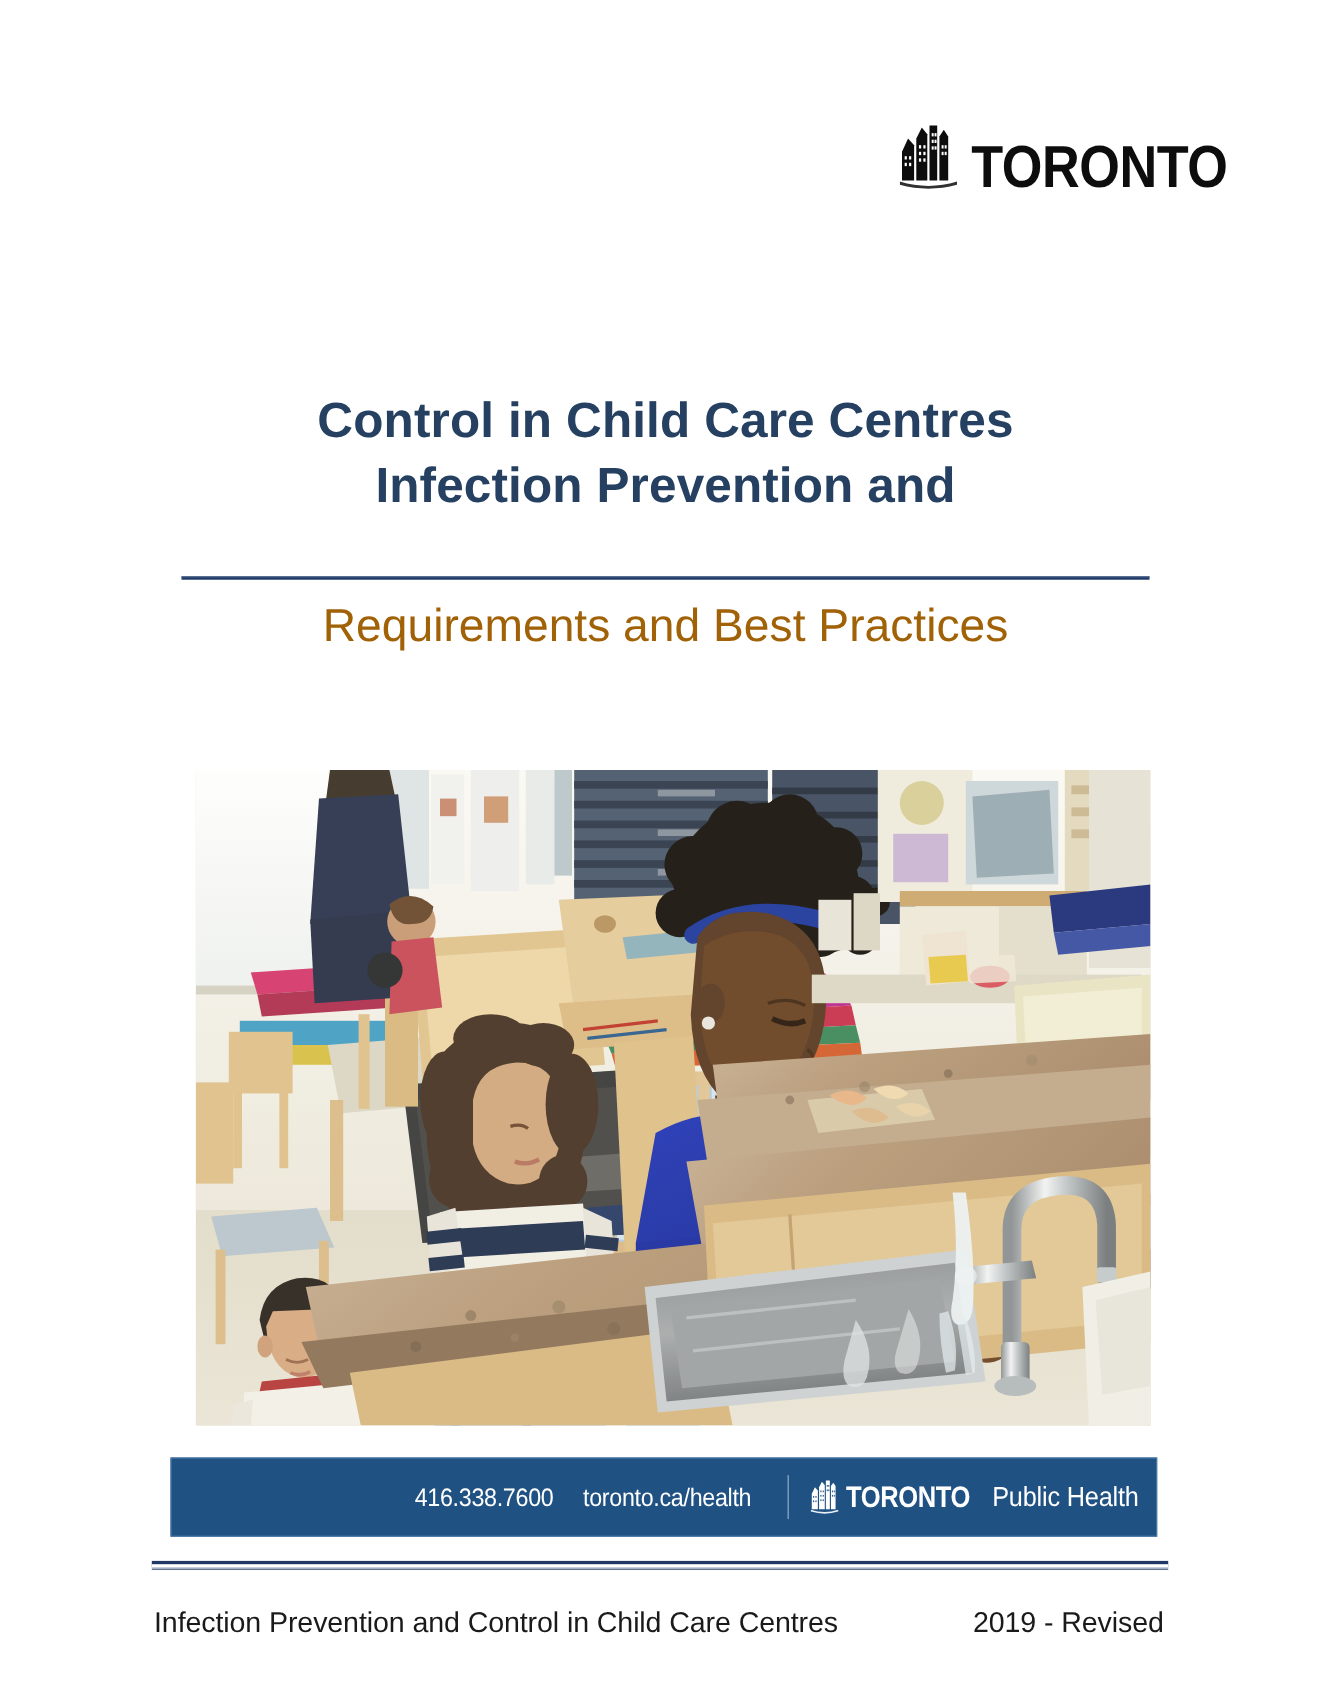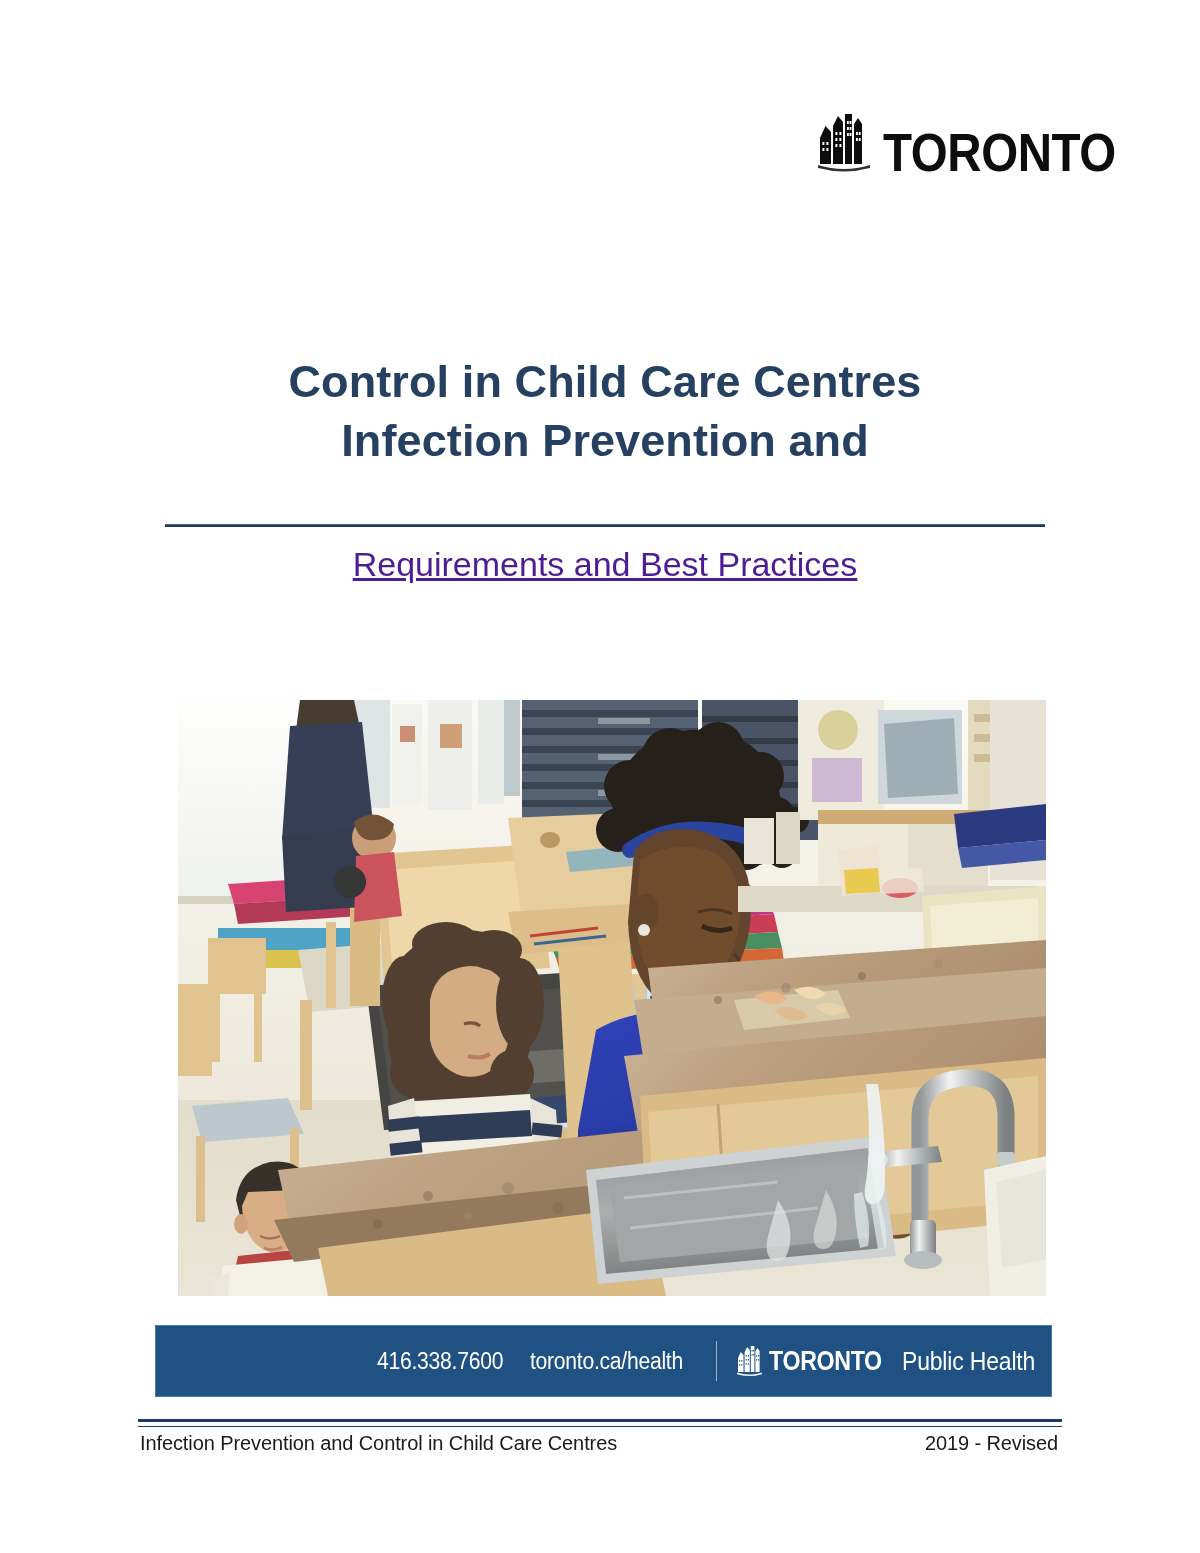--- a/index.html
+++ b/index.html
@@ -62,25 +62,24 @@
     height: 3px;
     background: #1f3864;
     border-top: 1px solid #45618a;
   }
   .doc-subtitle {
     position: absolute;
     left: 165px;
     top: 543px;
     width: 880px;
     text-align: center;
-    font-size: 34px;
+    font-size: 42px;
     font-weight: normal;
     line-height: 1.25;
-    color: #4c1d95;
-    text-decoration: underline;
+    color: #a16207;
   }
 
   
   .photo {
     position: absolute;
     left: 178px;
     top: 700px;
     width: 868px;
     height: 596px;
     overflow: hidden;
@@ -166,25 +165,25 @@
     background: #1f3864;
   }
   .footer-text {
     position: absolute;
     left: 140px;
     top: 1432px;
     width: 922px;
     display: flex;
     justify-content: space-between;
     align-items: baseline;
-    font-size: 20px;
+    font-size: 26px;
     color: #1a1a1a;
     letter-spacing: -0.1px;
   }
-  .footer-right { padding-right: 4px; }
+  .footer-right { padding-right: 4px; margin-top: 28px; }
 </style>
 </head>
 <body>
 
 <div class="page">
 
   <div class="logo-top">
     <svg class="logo-mark" width="56" height="62" viewBox="0 0 56 62">
       <g fill="#0d0d0d">
         <path d="M2 26 L2 52 L13 52 L13 20 L7.5 14 L2 26 Z"></path>

